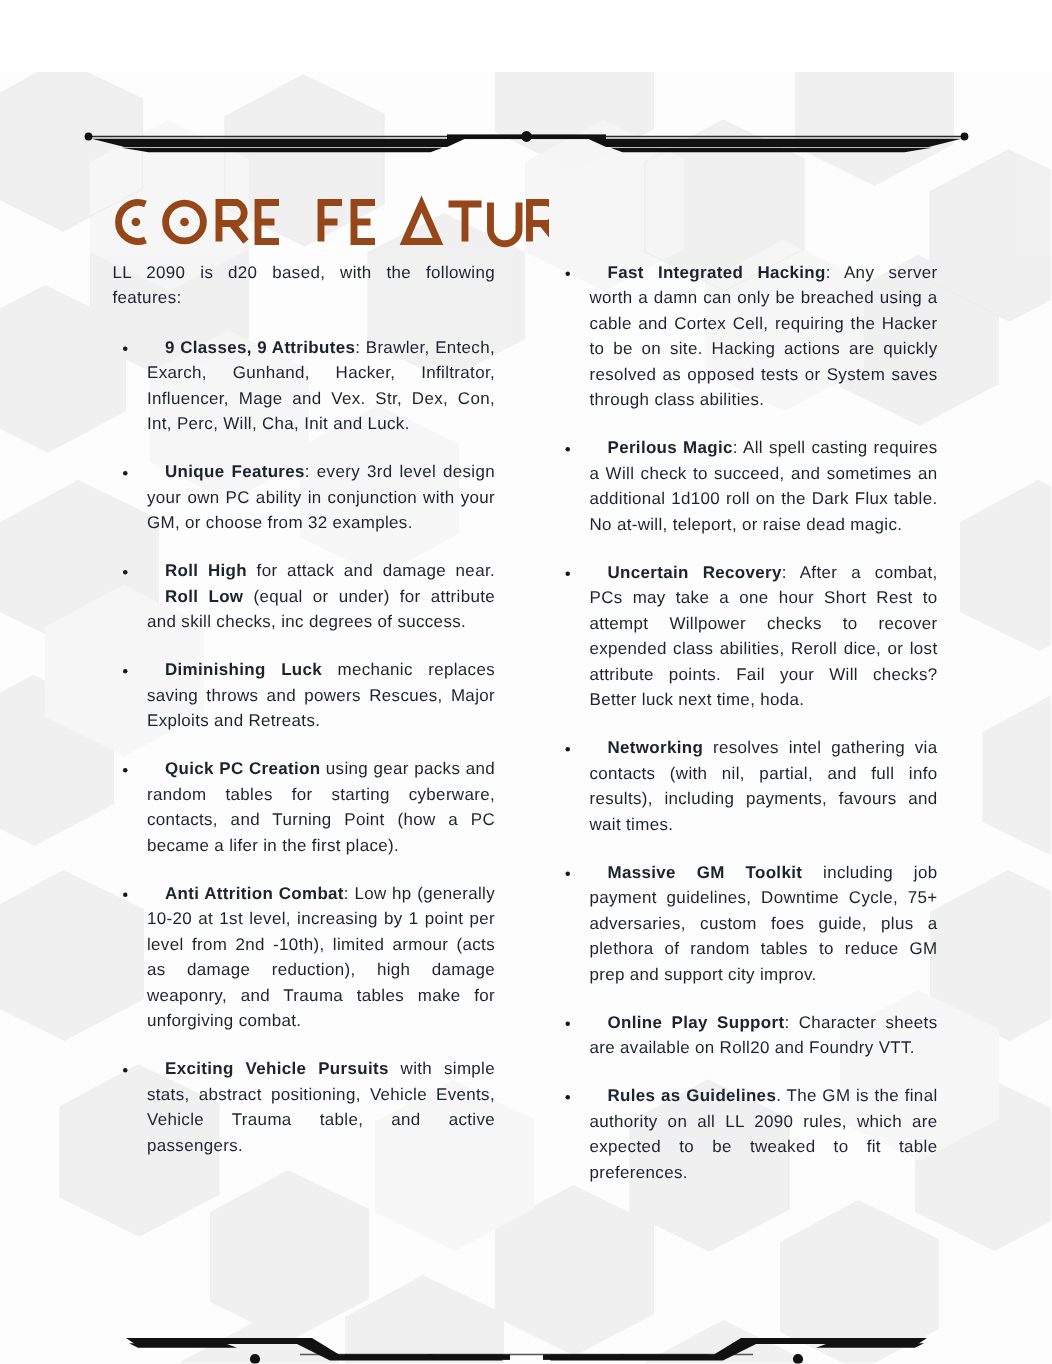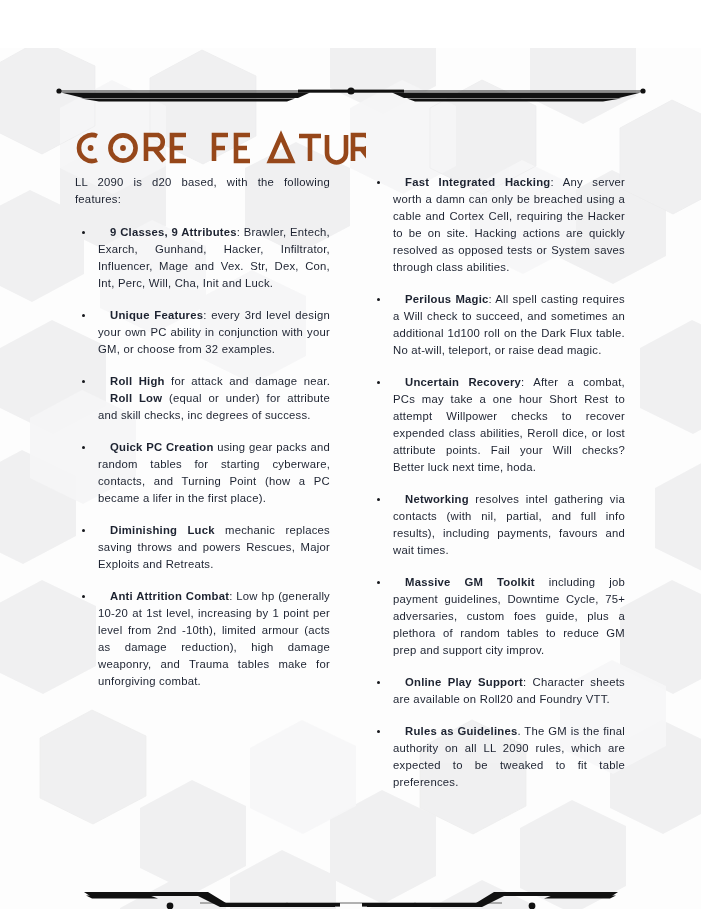--- a/index.html
+++ b/index.html
@@ -267,31 +267,34 @@
           <li>
             <span class="b">Unique Features</span><span>: every 3rd level design your own PC ability in conjunction with your GM, or choose from 32 examples.</span>
           </li>
 
           <li>
             <span class="b">Roll High</span><span> for attack and damage near. </span><span class="b">Roll Low</span><span> (equal or under) for attribute and skill checks, inc degrees of success.</span>
           </li>
 
 
           <li>
+            <span class="b">Diminishing Luck</span><span> mechanic replaces saving throws and powers </span><span class="i">Rescues, Major Exploits</span><span> and </span><span class="i">Retreats</span><span>.</span>
+          </li>
+
+          <li>
             <span class="b">Quick PC Creation</span><span> using gear packs and random tables for starting cyberware, contacts, and Turning Point (how a PC became a lifer in the first place).</span>
           </li>
 
           <li>
-            <span class="b">Diminishing Luck</span><span> mechanic replaces saving throws and powers </span><span class="i">Rescues, Major Exploits</span><span> and </span><span class="i">Retreats</span><span>.</span>
-          </li>
-
-          <li>
             <span class="b">Anti Attrition Combat</span><span>: Low hp (generally 10-20 at 1st level, increasing by 1 point per level from 2nd -10th), limited armour (acts as damage reduction), high damage weaponry, and </span><span class="i">Trauma</span><span> tables make for unforgiving combat.</span>
           </li>
 
+          <li>
+            <span class="b">Exciting Vehicle Pursuits</span><span> with simple stats, abstract positioning, </span><span class="i">Vehicle Events, Vehicle Trauma</span><span> table, and active passengers.</span>
+          </li>
 
         </ul>
       </div>
 
       <div class="col col-right">
         <ul class="feature-list">
 
           <li>
             <span class="b">Fast Integrated Hacking</span><span>: Any server worth a damn can only be breached using a cable and </span><span class="i">Cortex Cell</span><span>, requiring the Hacker to be on site. Hacking actions are quickly resolved as opposed tests or </span><span class="i">System</span><span> saves through class abilities.</span>
           </li>

